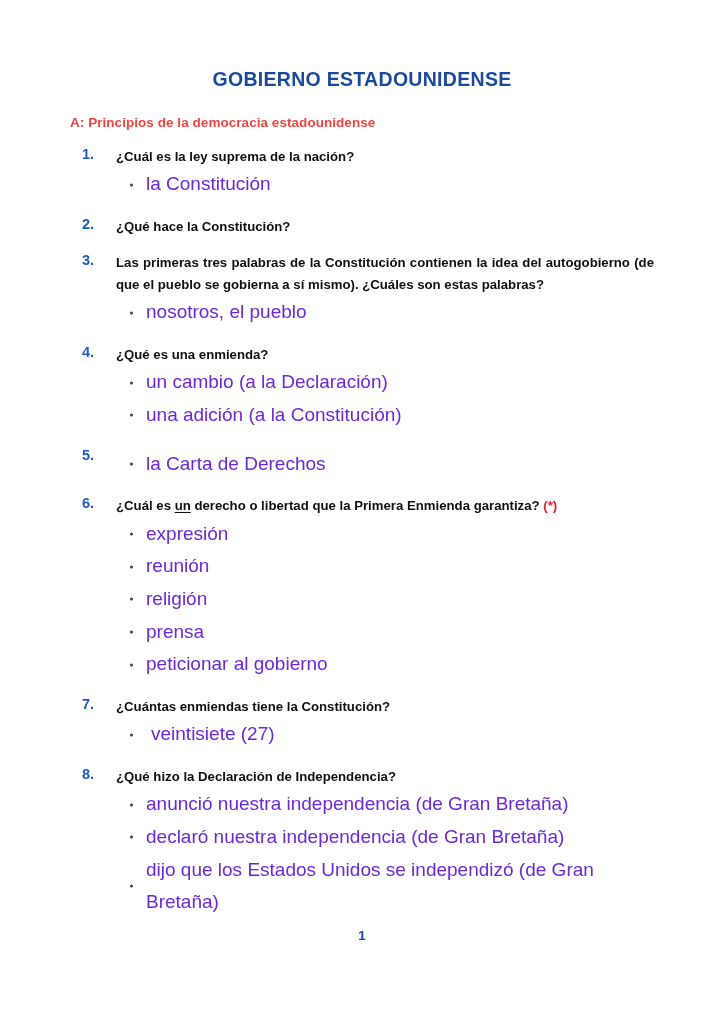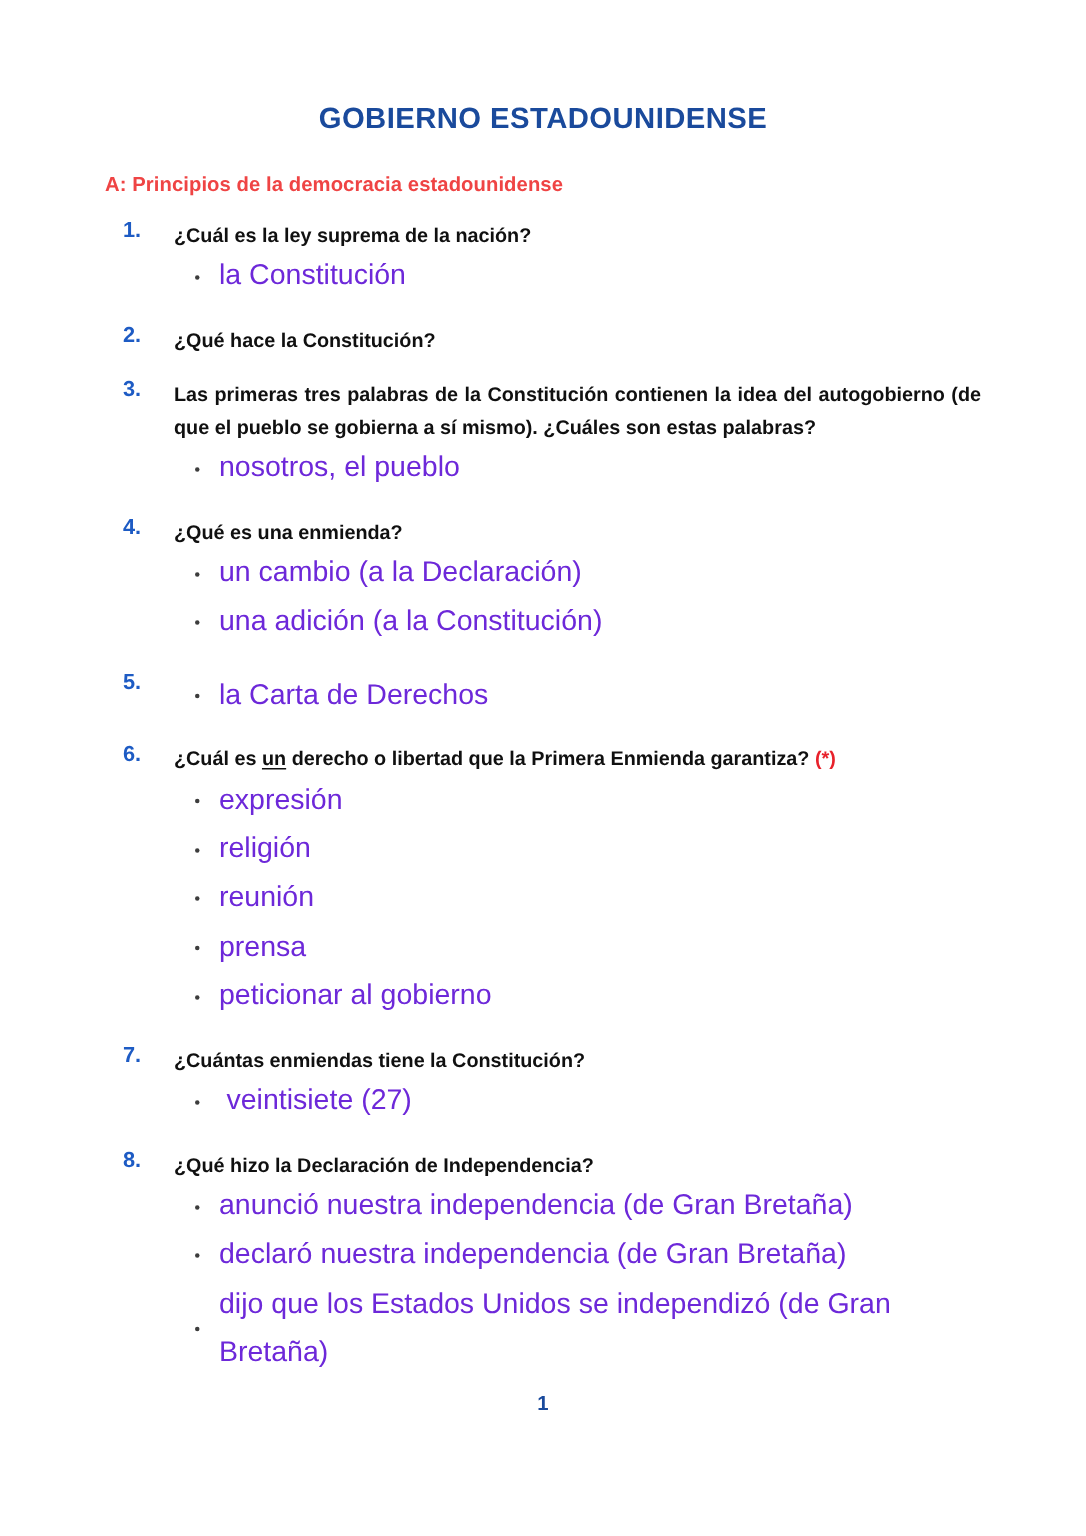--- a/index.html
+++ b/index.html
@@ -155,22 +155,22 @@
         <span class="qa-num">5.</span>
         <ul class="answers">
           <li class="answer"><span class="dot"></span><span>la Carta de Derechos</span></li>
         </ul>
       </li>
       <li class="qa-item">
         <span class="qa-num">6.</span>
         <p class="qa-question"><span>¿Cuál es </span><u>un</u><span> derecho o libertad que la Primera Enmienda garantiza? </span><span class="star">(*)</span></p>
         <ul class="answers">
           <li class="answer"><span class="dot"></span><span>expresión</span></li>
+          <li class="answer"><span class="dot"></span><span>reunión</span></li>
           <li class="answer"><span class="dot"></span><span>religión</span></li>
-          <li class="answer"><span class="dot"></span><span>reunión</span></li>
           <li class="answer"><span class="dot"></span><span>prensa</span></li>
           <li class="answer"><span class="dot"></span><span>peticionar al gobierno</span></li>
         </ul>
       </li>
       <li class="qa-item">
         <span class="qa-num">7.</span>
         <p class="qa-question">¿Cuántas enmiendas tiene la Constitución?</p>
         <ul class="answers">
           <li class="answer wide"><span class="dot"></span><span>veintisiete (27)</span></li>
         </ul>

